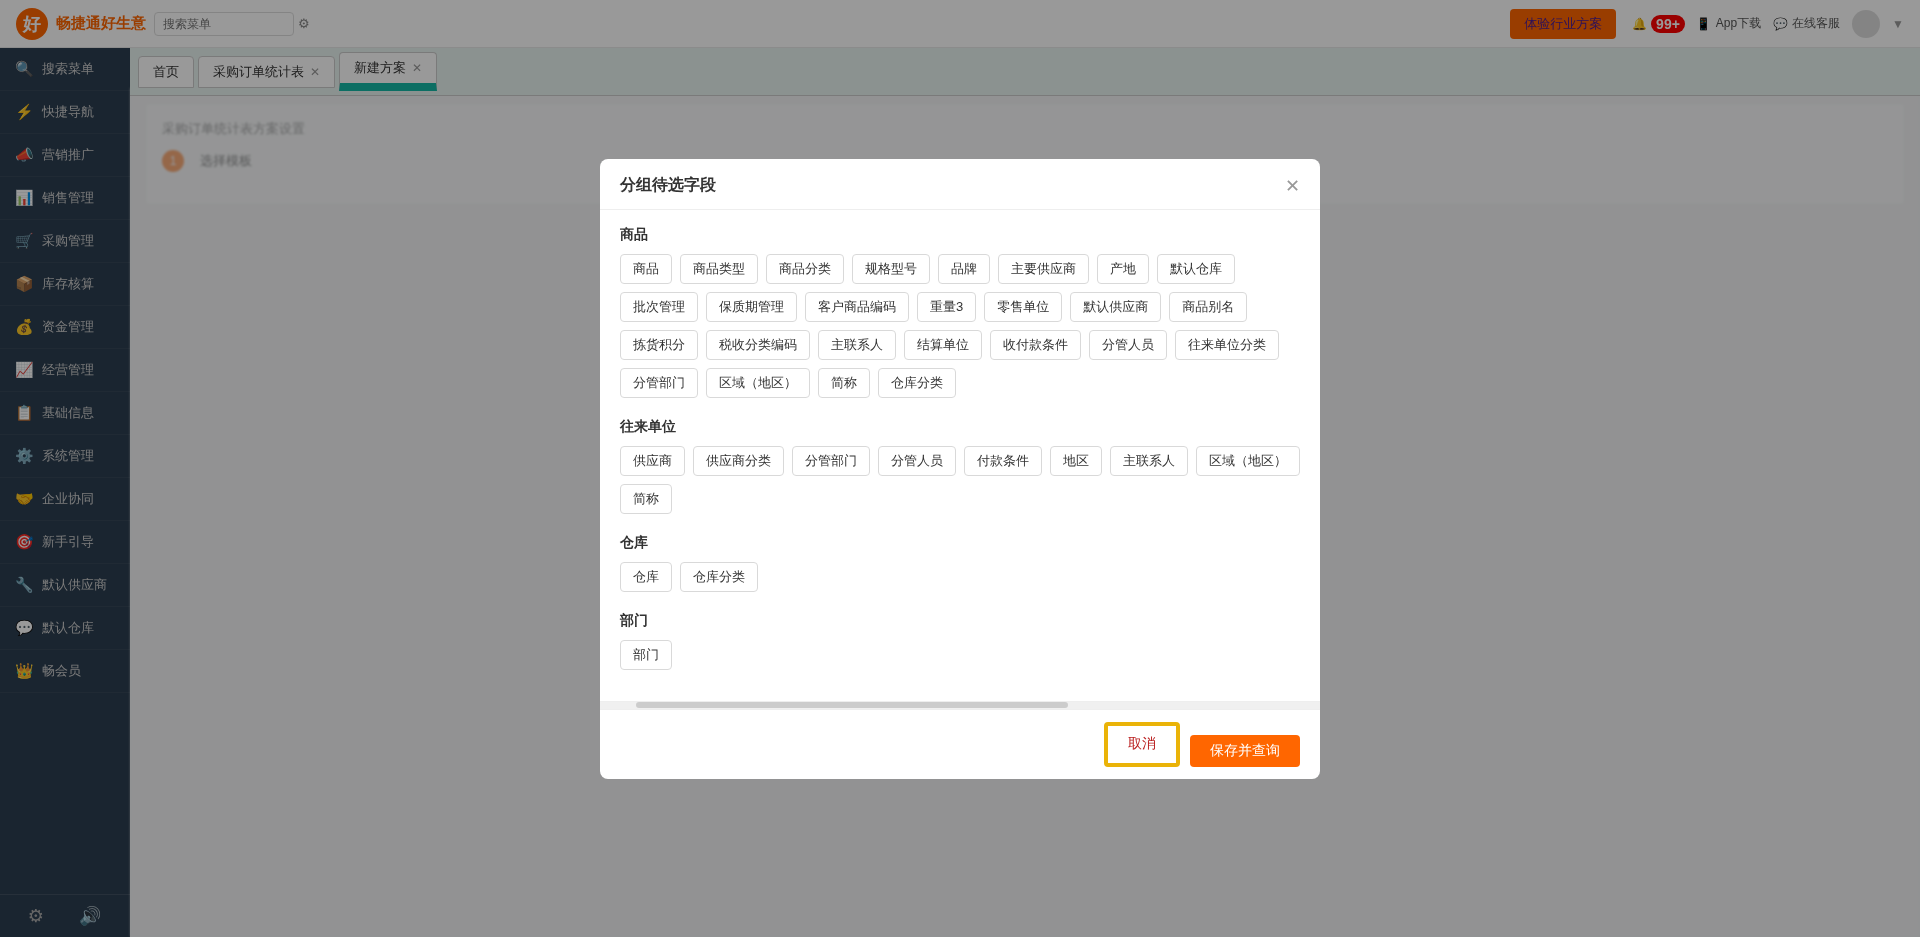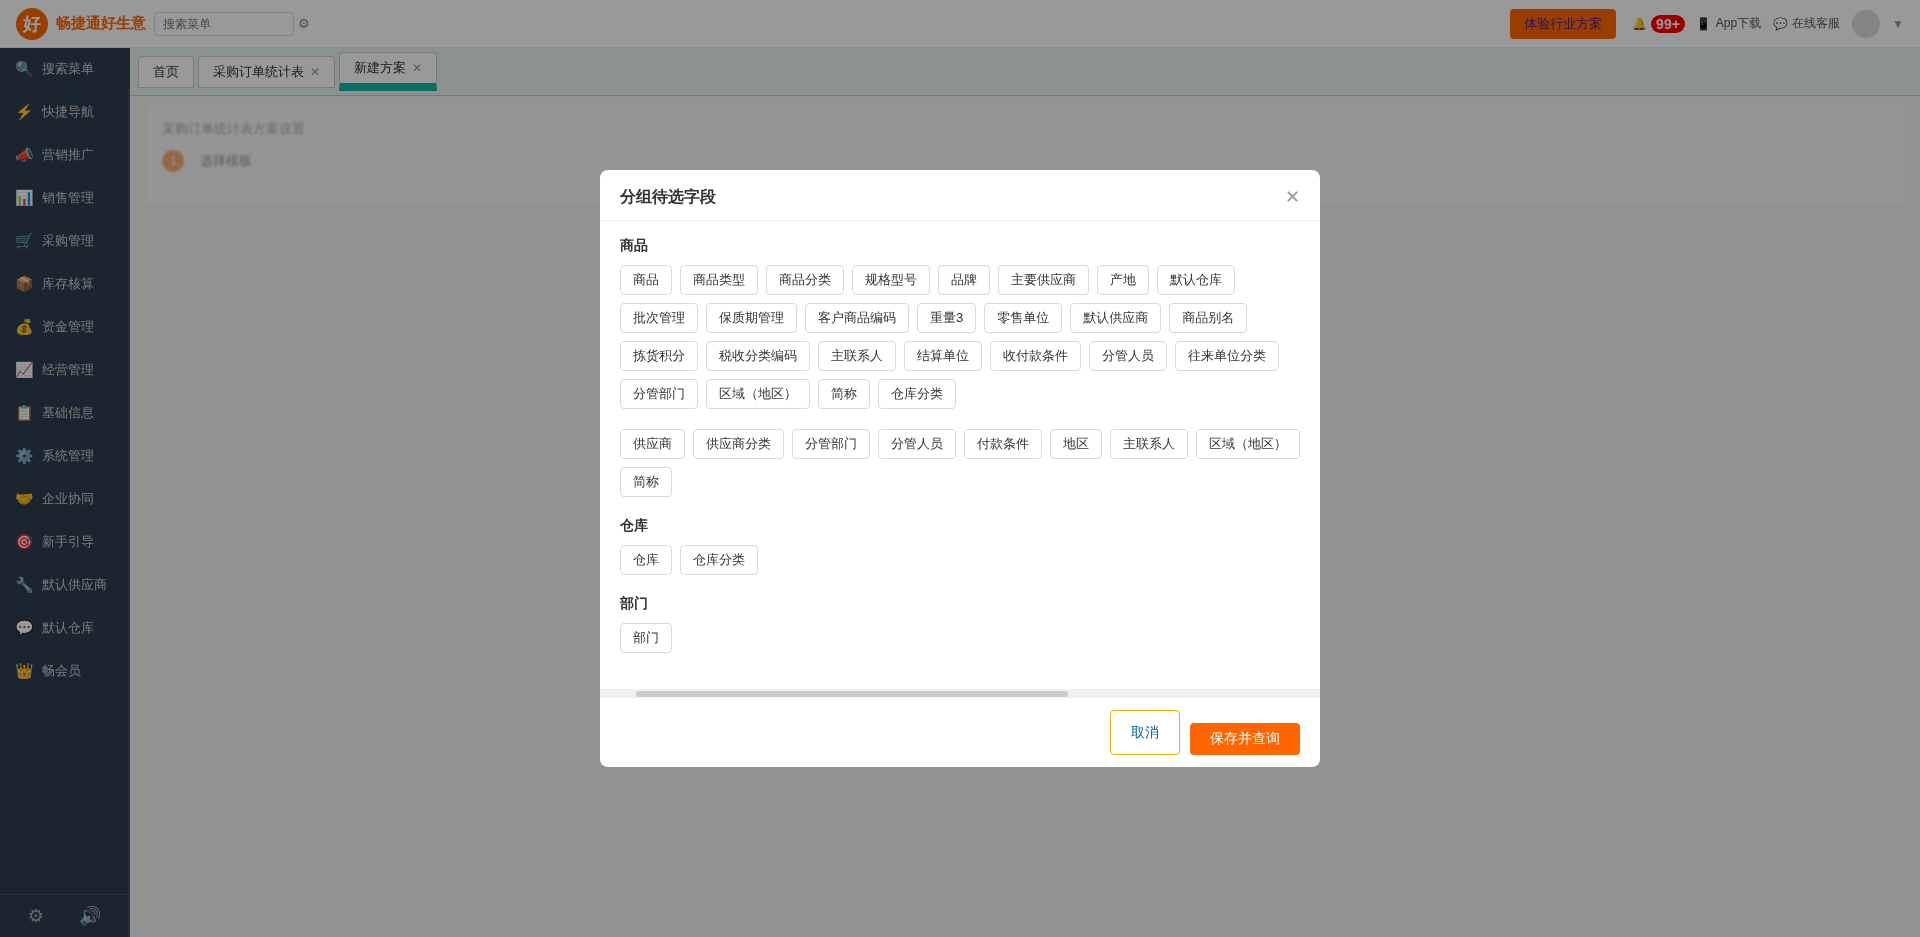--- a/index.html
+++ b/index.html
@@ -120,22 +120,22 @@
       height: 8px; background: #f0f0f0; border-top: 1px solid #eee;
       display: flex; align-items: center; flex-shrink: 0;
     }
     .modal-hscroll-thumb {
       height: 6px; background: #ccc; border-radius: 3px;
       width: 60%; margin-left: 5%;
     }
 
     
     .btn-cancel {
-      padding: 7px 20px; border: 1px solid #eab308; border-radius: 4px;
-      background: #fff; cursor: pointer; font-size: 14px; color: #0369a1;
+      padding: 7px 20px; border: 4px solid #eab308; border-radius: 4px;
+      background: #fff; cursor: pointer; font-size: 14px; color: #b91c1c;
     }
     .btn-save {
       padding: 7px 20px; border: none; border-radius: 4px;
       background: #f60; cursor: pointer; font-size: 14px; color: #fff; margin-top: 13px;
     }
   </style>
 </head>
 <body>
 
 <div class="top-bar">
@@ -291,20 +291,21 @@
             <div class="field-tag">收付款条件</div>
             <div class="field-tag">分管人员</div>
             <div class="field-tag">往来单位分类</div>
             <div class="field-tag">分管部门</div>
             <div class="field-tag">区域（地区）</div>
             <div class="field-tag">简称</div>
             <div class="field-tag">仓库分类</div>
           </div>
         </div>
         <div class="field-section">
+          <div class="field-section-title">往来单位</div>
           <div class="field-tags">
             <div class="field-tag">供应商</div>
             <div class="field-tag">供应商分类</div>
             <div class="field-tag">分管部门</div>
             <div class="field-tag">分管人员</div>
             <div class="field-tag">付款条件</div>
             <div class="field-tag">地区</div>
             <div class="field-tag">主联系人</div>
             <div class="field-tag">区域（地区）</div>
             <div class="field-tag">简称</div>

